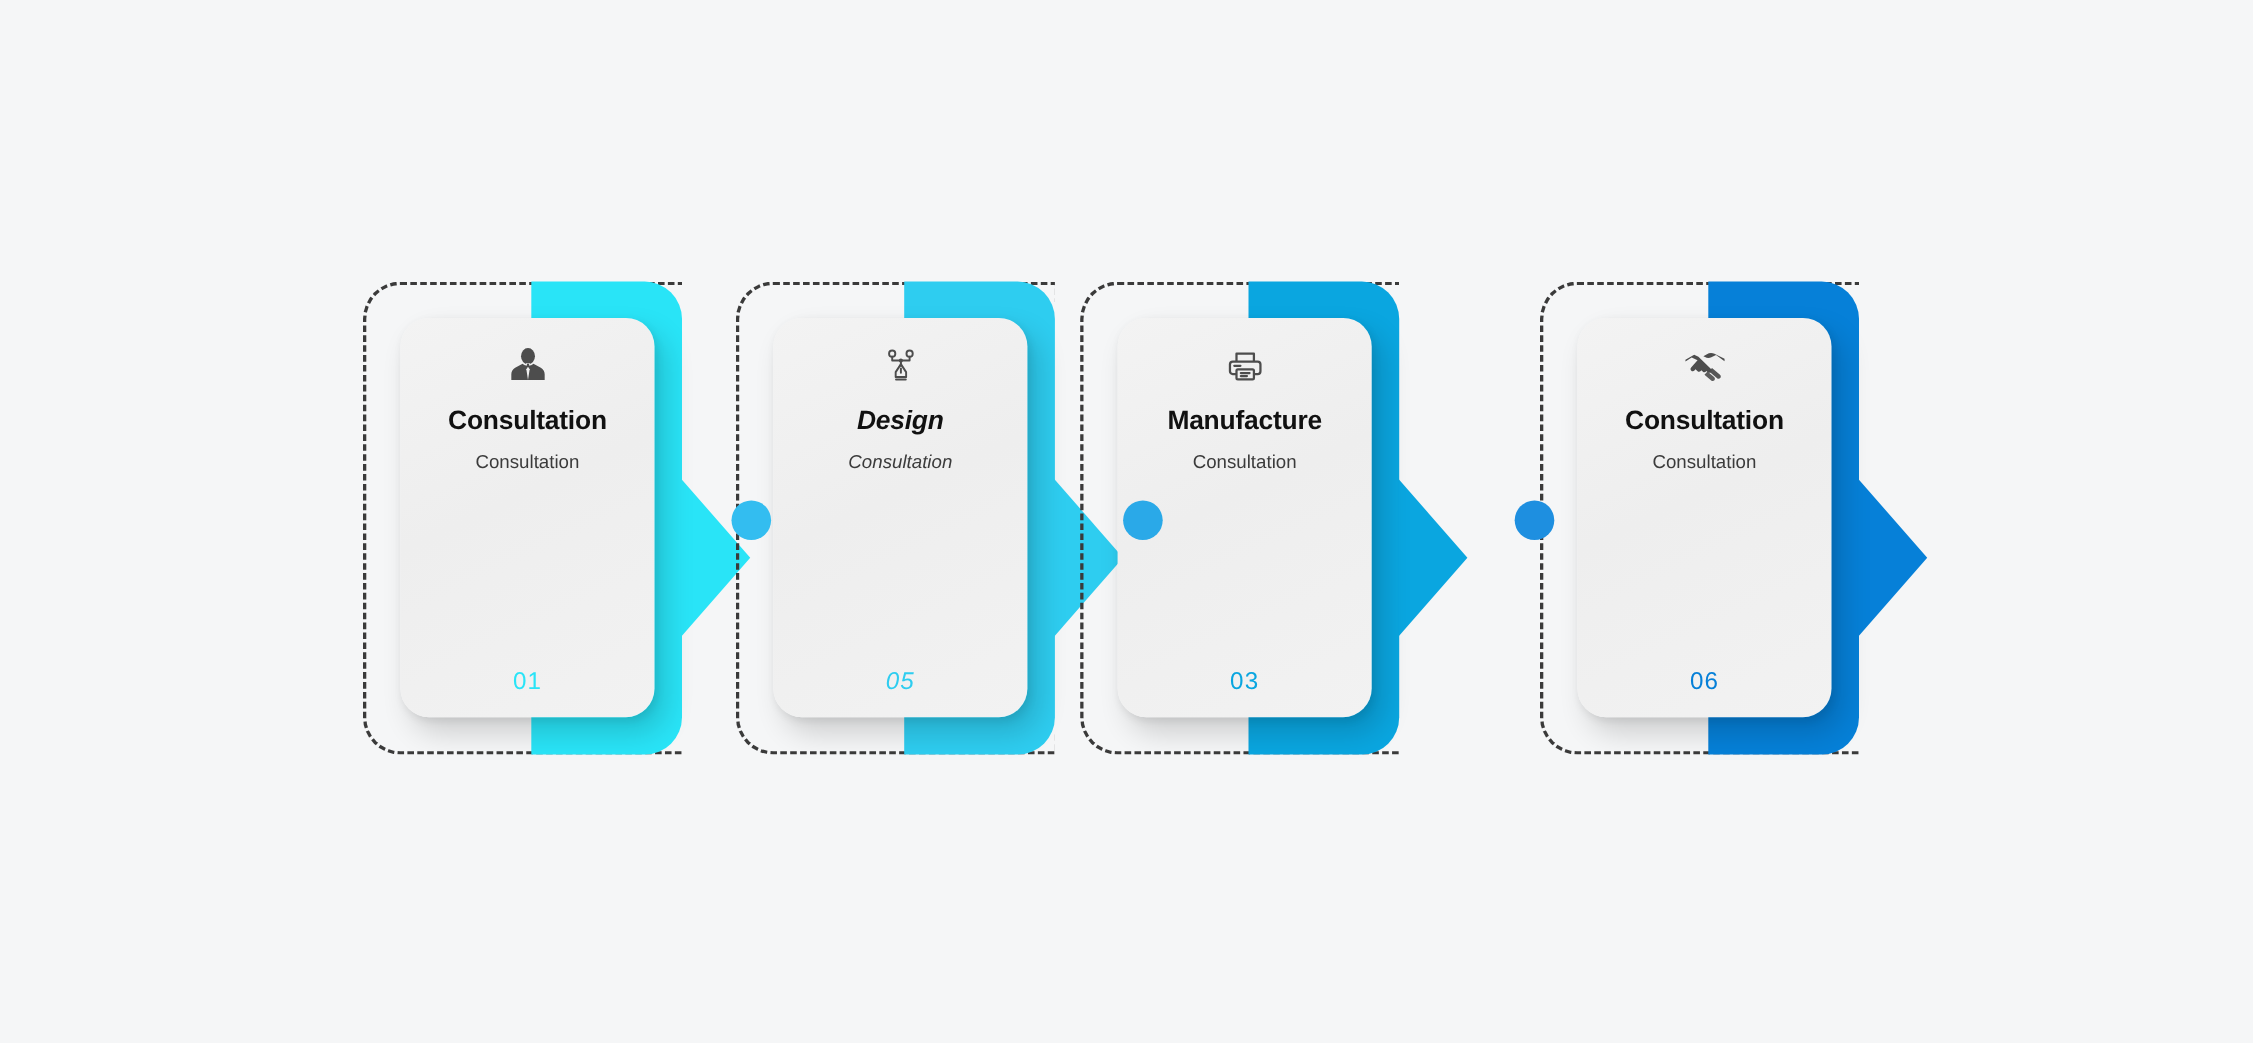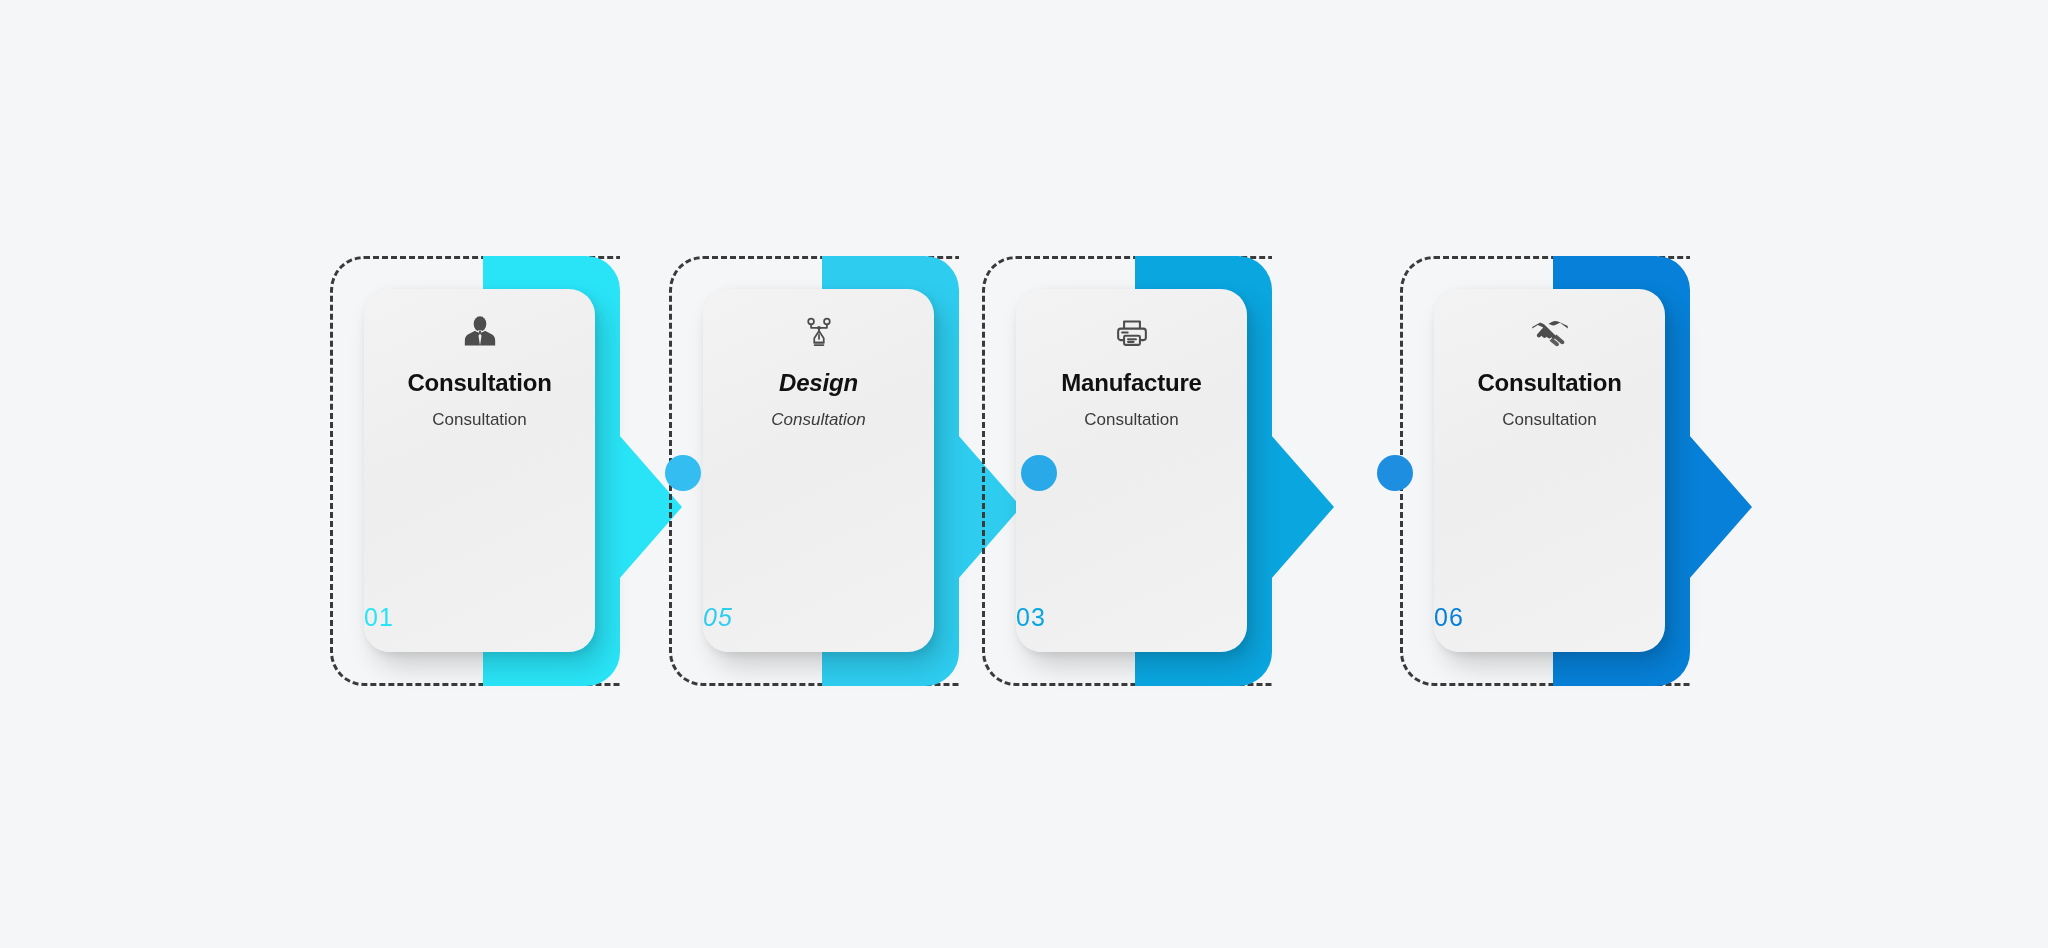--- a/index.html
+++ b/index.html
@@ -92,21 +92,22 @@
   .card-sub{
     margin-top:16px;
     font-size:17px;
     color:#3b3b3b;
     line-height:1;
   }
   .card-num{
     position:absolute;
     bottom:22px;
     left:0;right:0;
-    font-size:25px;
+    text-align:center;
+    font-size:22px;
     letter-spacing:1px;
     line-height:1;
   }
 
   
   .dot{
     position:absolute;
     top:455px;
     width:36px;height:36px;
     border-radius:50%;

